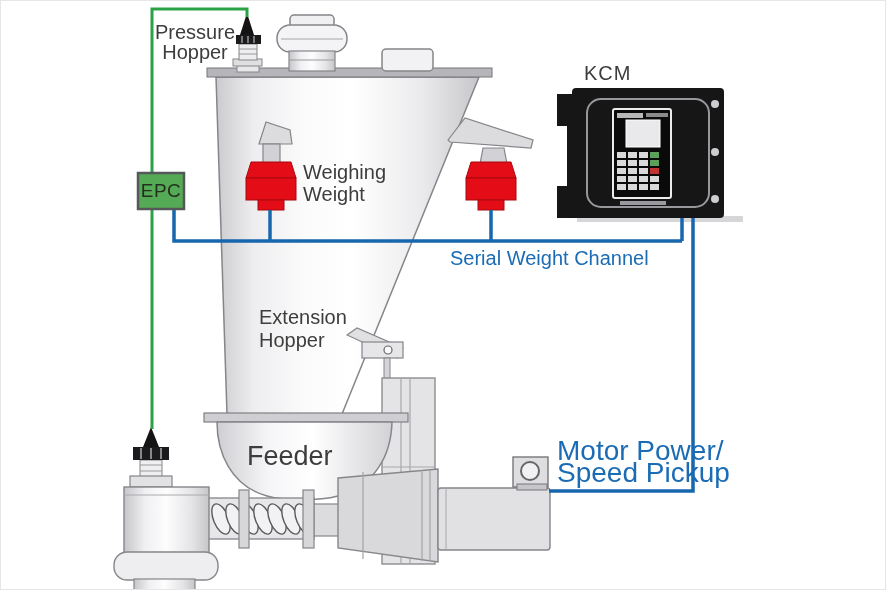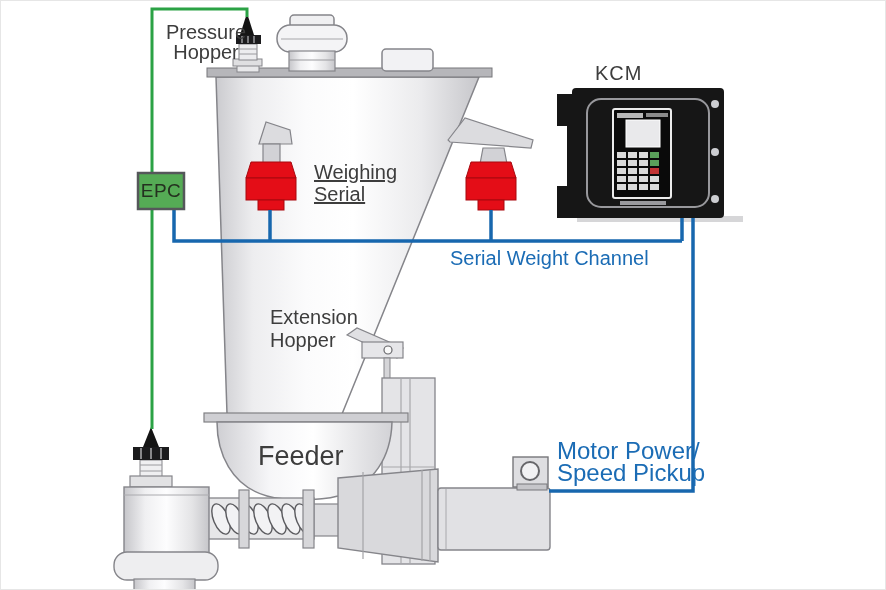--- a/index.html
+++ b/index.html
@@ -3,32 +3,32 @@
 <meta charset="utf-8">
 <style>
   html,body{margin:0;padding:0;background:#fff;}
   .stage{
     position:relative;width:886px;height:590px;background:#ffffff;
     overflow:hidden;border:1px solid #e6e6e6;box-sizing:border-box;
     font-family:"Liberation Sans", sans-serif;
   }
   .stage svg{position:absolute;left:0;top:0;}
   .lbl{position:absolute;white-space:nowrap;font-weight:400;}
-  .lbl.dark{color:#3d3d3d;margin-left:11px;}
+  .lbl.dark{color:#3d3d3d;}
   .lbl.blue{color:#1b6cb5;}
   .lbl.center{text-align:center;}
   #pressure-label{left:146px;top:21px;width:96px;font-size:20px;line-height:20px;text-align:center;}
   #epc-label{left:137px;top:171px;width:46px;height:37px;display:flex;align-items:center;justify-content:center;
              font-size:19px;color:#24301f;font-weight:500;letter-spacing:0.5px;text-align:right;}
-  #weighing-label{left:302px;top:160px;font-size:20px;line-height:22px;text-decoration:underline;}
+  #weighing-label{left:302px;top:160px;font-size:20px;line-height:22px;}
   #kcm-label{left:583px;top:61px;width:82px;font-size:20px;letter-spacing:1px;}
   #serial-label{left:449px;top:246px;font-size:20px;}
   #hopper-label{left:258px;top:305px;font-size:20px;line-height:23px;}
   #feeder-label{left:246px;top:440px;font-size:27px;}
-  #motor-label{left:556px;top:439px;width:140px;font-size:24px;line-height:22px;text-align:center;}
+  #motor-label{left:556px;top:439px;width:140px;font-size:28px;line-height:22px;text-align:center;}
 </style>
 </head>
 <body>
 
 <div class="stage">
 
 <svg width="886" height="590" viewBox="0 0 886 590">
   <defs>
     <linearGradient id="gradHopper" x1="0" y1="0" x2="1" y2="0">
       <stop offset="0" stop-color="#cbcbcf"></stop>
@@ -228,21 +228,21 @@
   <span>Pressure</span><br>
   <span>Hopper</span>
 </div>
 
 <div class="lbl" id="epc-label">
   <span>EPC</span>
 </div>
 
 <div class="lbl dark" id="weighing-label">
   <span>Weighing</span><br>
-  <span>Serial</span>
+  <span>Weight</span>
 </div>
 
 <div class="lbl dark" id="kcm-label">
   <span>KCM</span>
 </div>
 
 <div class="lbl dark" id="hopper-label">
   <span>Extension</span><br>
   <span>Hopper</span>
 </div>

